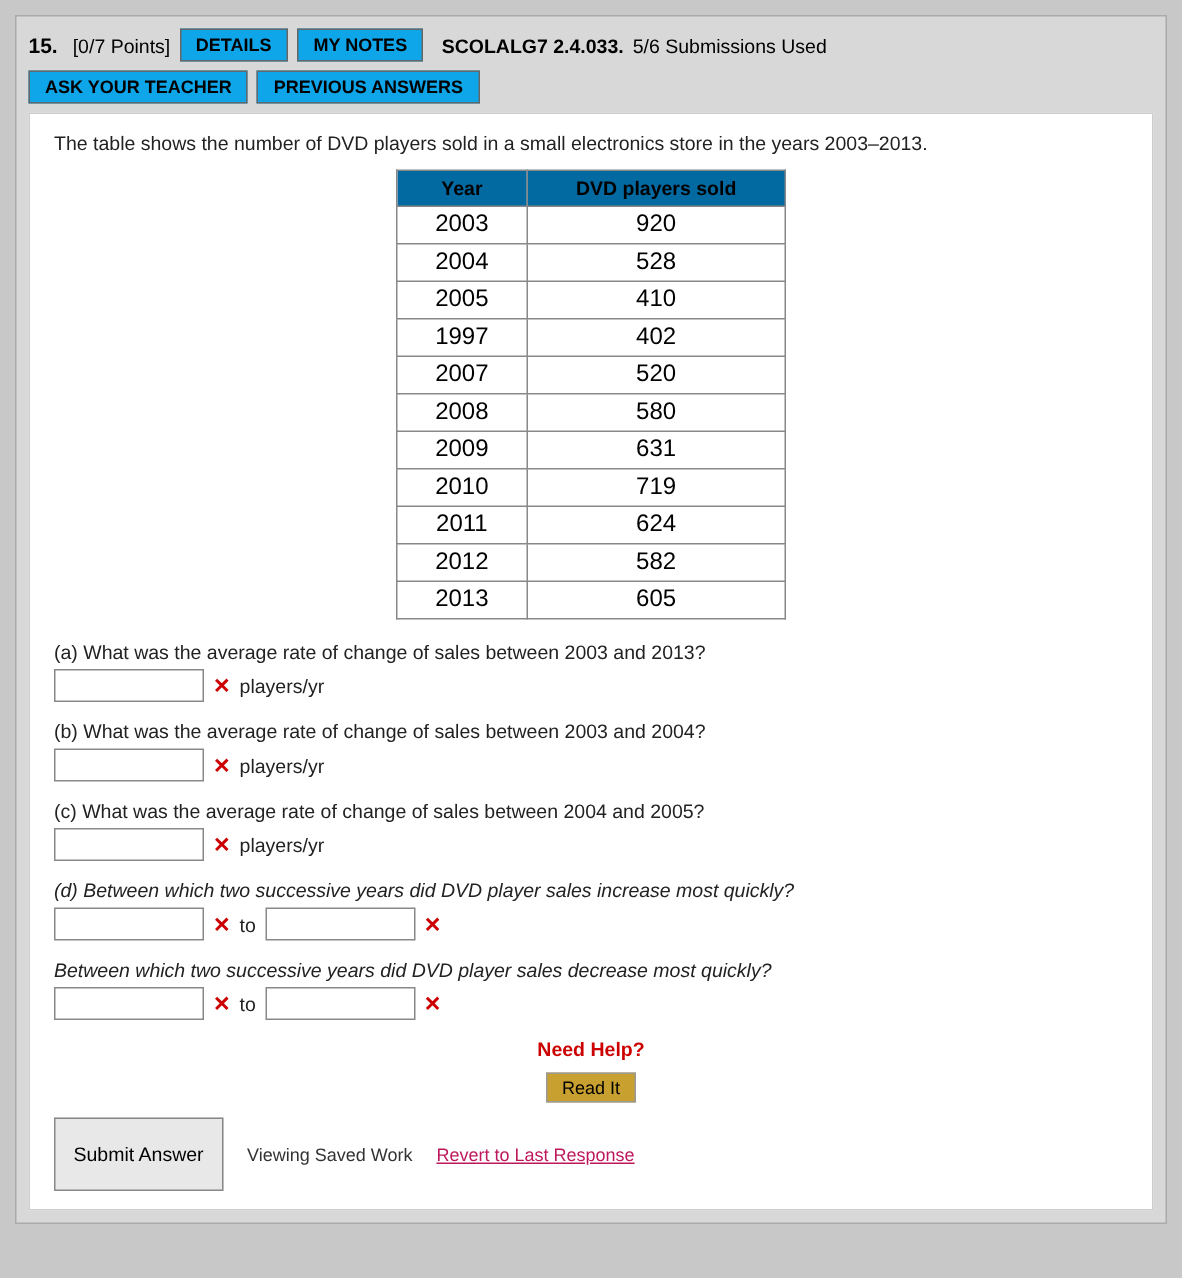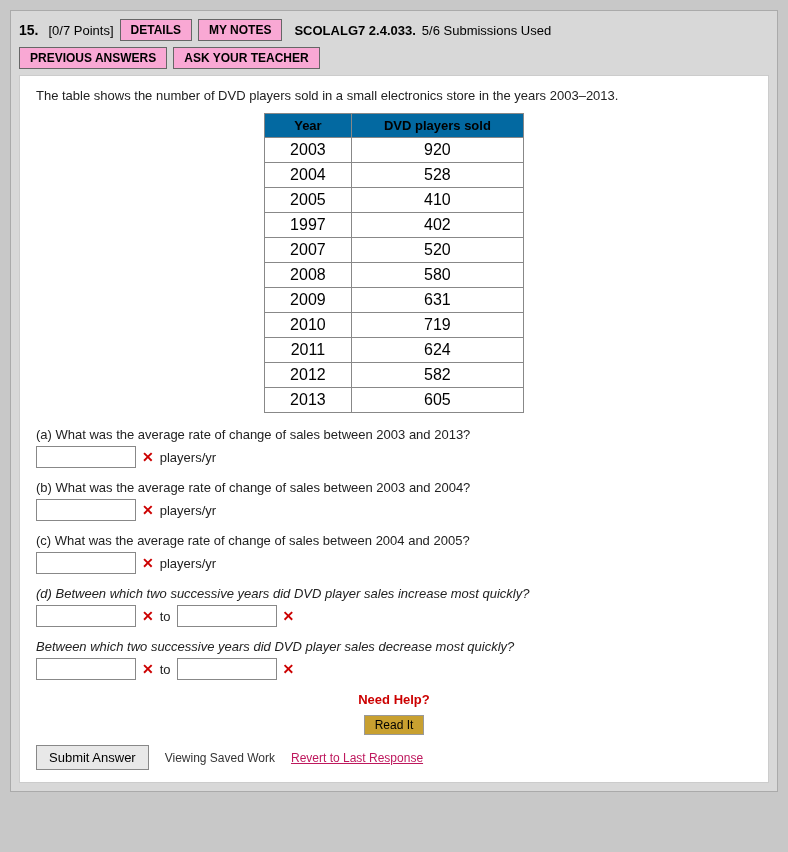--- a/index.html
+++ b/index.html
@@ -25,21 +25,21 @@
       margin-bottom: 6px;
     }
     .question-number {
       font-weight: bold;
       font-size: 14px;
       color: #000;
       margin-right: 4px;
     }
     .btn {
       border: 1px solid #666;
-      background: #f9a8d4;
+      background: #0ea5e9;
       padding: 3px 10px;
       font-size: 12px;
       font-weight: bold;
       cursor: pointer;
       color: #000;
     }
     .sco-info {
       font-size: 13px;
       font-weight: bold;
       color: #000;
@@ -137,21 +137,21 @@
     }
     .bottom-bar {
       display: flex;
       align-items: center;
       gap: 16px;
       margin-top: 6px;
     }
     .submit-btn {
       border: 1px solid #888;
       background: #e8e8e8;
-      padding: 4px 12px;
+      padding: 16px 12px;
       font-size: 13px;
       cursor: pointer;
       color: #000;
     }
     .viewing-text {
       font-size: 12px;
       color: #333;
     }
     .link-text {
       color: #be185d;
@@ -169,22 +169,22 @@
   <div class="top-bar">
     <span class="question-number">15.</span>
     <span style="font-size:13px;">[0/7 Points]</span>
     <button class="btn">DETAILS</button>
     <button class="btn">MY NOTES</button>
     <span class="sco-info">SCOLALG7 2.4.033.</span>
     <span style="font-size:13px;text-align:center;">5/6 Submissions Used</span>
   </div>
 
   <div class="second-row">
+    <button class="btn">ASK YOUR TEACHER</button>
     <button class="btn">PREVIOUS ANSWERS</button>
-    <button class="btn">ASK YOUR TEACHER</button>
   </div>
 
   <div class="main-content">
 
     <p class="problem-text">The table shows the number of DVD players sold in a small electronics store in the years 2003–2013.</p>
 
     <table class="data-table">
       <thead>
         <tr>
           <th>Year</th>

